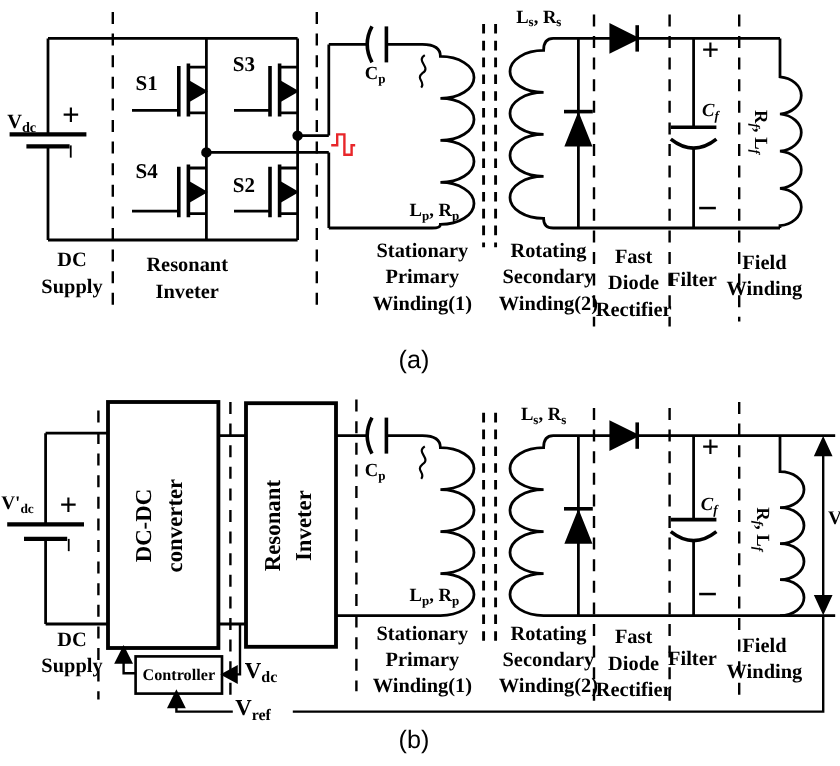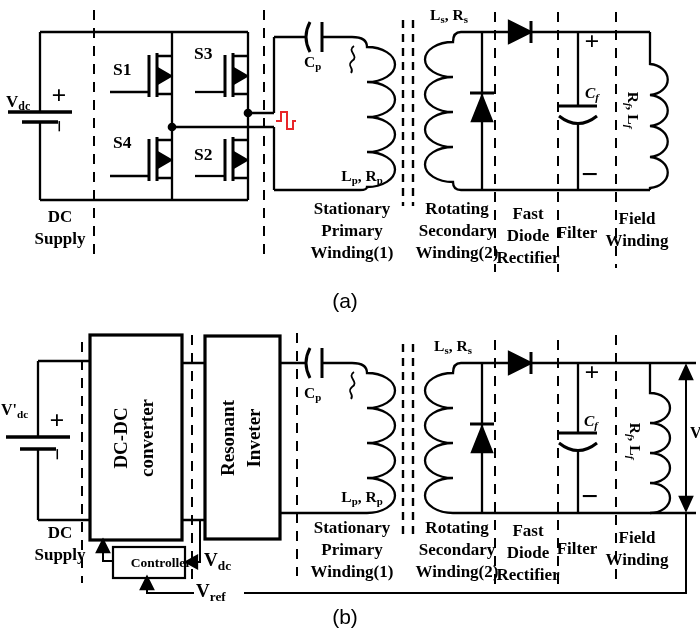--- a/index.html
+++ b/index.html
@@ -187,44 +187,46 @@
 <div class="lbl comp" style="left:326px;top:167px;width:72px;text-align:center;"><span>L</span><span class="sub">p</span><span>, R</span><span class="sub">p</span></div>
 <div class="lbl comp" style="left:417px;top:6px;width:64px;text-align:center;"><span>L</span><span class="sub">s</span><span>, R</span><span class="sub">s</span></div>
 
 <div class="lbl plus" style="left:579px;top:32px;width:26px;">+</div>
 <div class="lbl comp it" style="left:585px;top:84px;"><span>C</span><span class="sub">f</span></div>
 <div class="lbl minus-h" style="left:581px;top:164px;">−</div>
 <div class="lbl comp rot-cw" style="left:594px;top:99px;width:74px;height:22px;"><span>R</span><span class="sub it">f</span><span>, L</span><span class="sub it">f</span></div>
 
 <div class="lbl sec" style="left:10px;top:206px;width:100px;">DC
 Supply</div>
+<div class="lbl sec" style="left:106px;top:210px;width:100px;">Resonant
+Inveter</div>
 <div class="lbl sec" style="left:292px;top:198px;width:120px;">Stationary
 Primary
 Winding(1)</div>
 <div class="lbl sec" style="left:397px;top:198px;width:120px;">Rotating
 Secondary
 Winding(2)</div>
 <div class="lbl sec" style="left:478px;top:203px;width:100px;">Fast
 Diode
 Rectifier</div>
 <div class="lbl sec" style="left:547px;top:222px;width:60px;">Filter</div>
 <div class="lbl sec" style="left:587px;top:208px;width:100px;">Field
 Winding</div>
 
 <div class="lbl tag" style="left:318px;top:289px;width:54px;">(a)</div>
 
-<div class="lbl src" style="left:1px;top:401px;font-size:16px;"><span>V'</span><span class="sub">dc</span></div>
+<div class="lbl src" style="left:1px;top:411px;font-size:16px;"><span>V'</span><span class="sub">dc</span></div>
 <div class="lbl plus" style="left:46px;top:411px;width:22px;">+</div>
 <div class="lbl minus-v" style="left:48px;top:449px;width:18px;">−</div>
 
 <div class="lbl blocktxt rot-ccw" style="left:33px;top:410px;width:206px;height:56px;">DC-DC
 converter</div>
 <div class="lbl blocktxt rot-ccw" style="left:140px;top:410px;width:206px;height:56px;">Resonant
 Inveter</div>
-<div class="lbl ctrl" style="left:113px;top:547px;width:72px;height:31px;padding-left:12px;">Controller</div>
+<div class="lbl ctrl" style="left:113px;top:547px;width:72px;height:31px;">Controller</div>
 
 <div class="lbl fb" style="left:204px;top:549px;"><span>V</span><span class="sub">dc</span></div>
 <div class="lbl fb" style="left:196px;top:580px;text-align:right;"><span>V</span><span class="sub">ref</span></div>
 <div class="lbl" style="left:690px;top:424px;font-size:16px;"><span>V</span></div>
 
 <div class="lbl comp" style="left:304px;top:384px;"><span>C</span><span class="sub">p</span></div>
 <div class="lbl comp" style="left:326px;top:488px;width:72px;text-align:center;"><span>L</span><span class="sub">p</span><span>, R</span><span class="sub">p</span></div>
 <div class="lbl comp" style="left:421px;top:337px;width:64px;text-align:center;"><span>L</span><span class="sub">s</span><span>, R</span><span class="sub">s</span></div>
 
 <div class="lbl plus" style="left:579px;top:363px;width:26px;">+</div>

